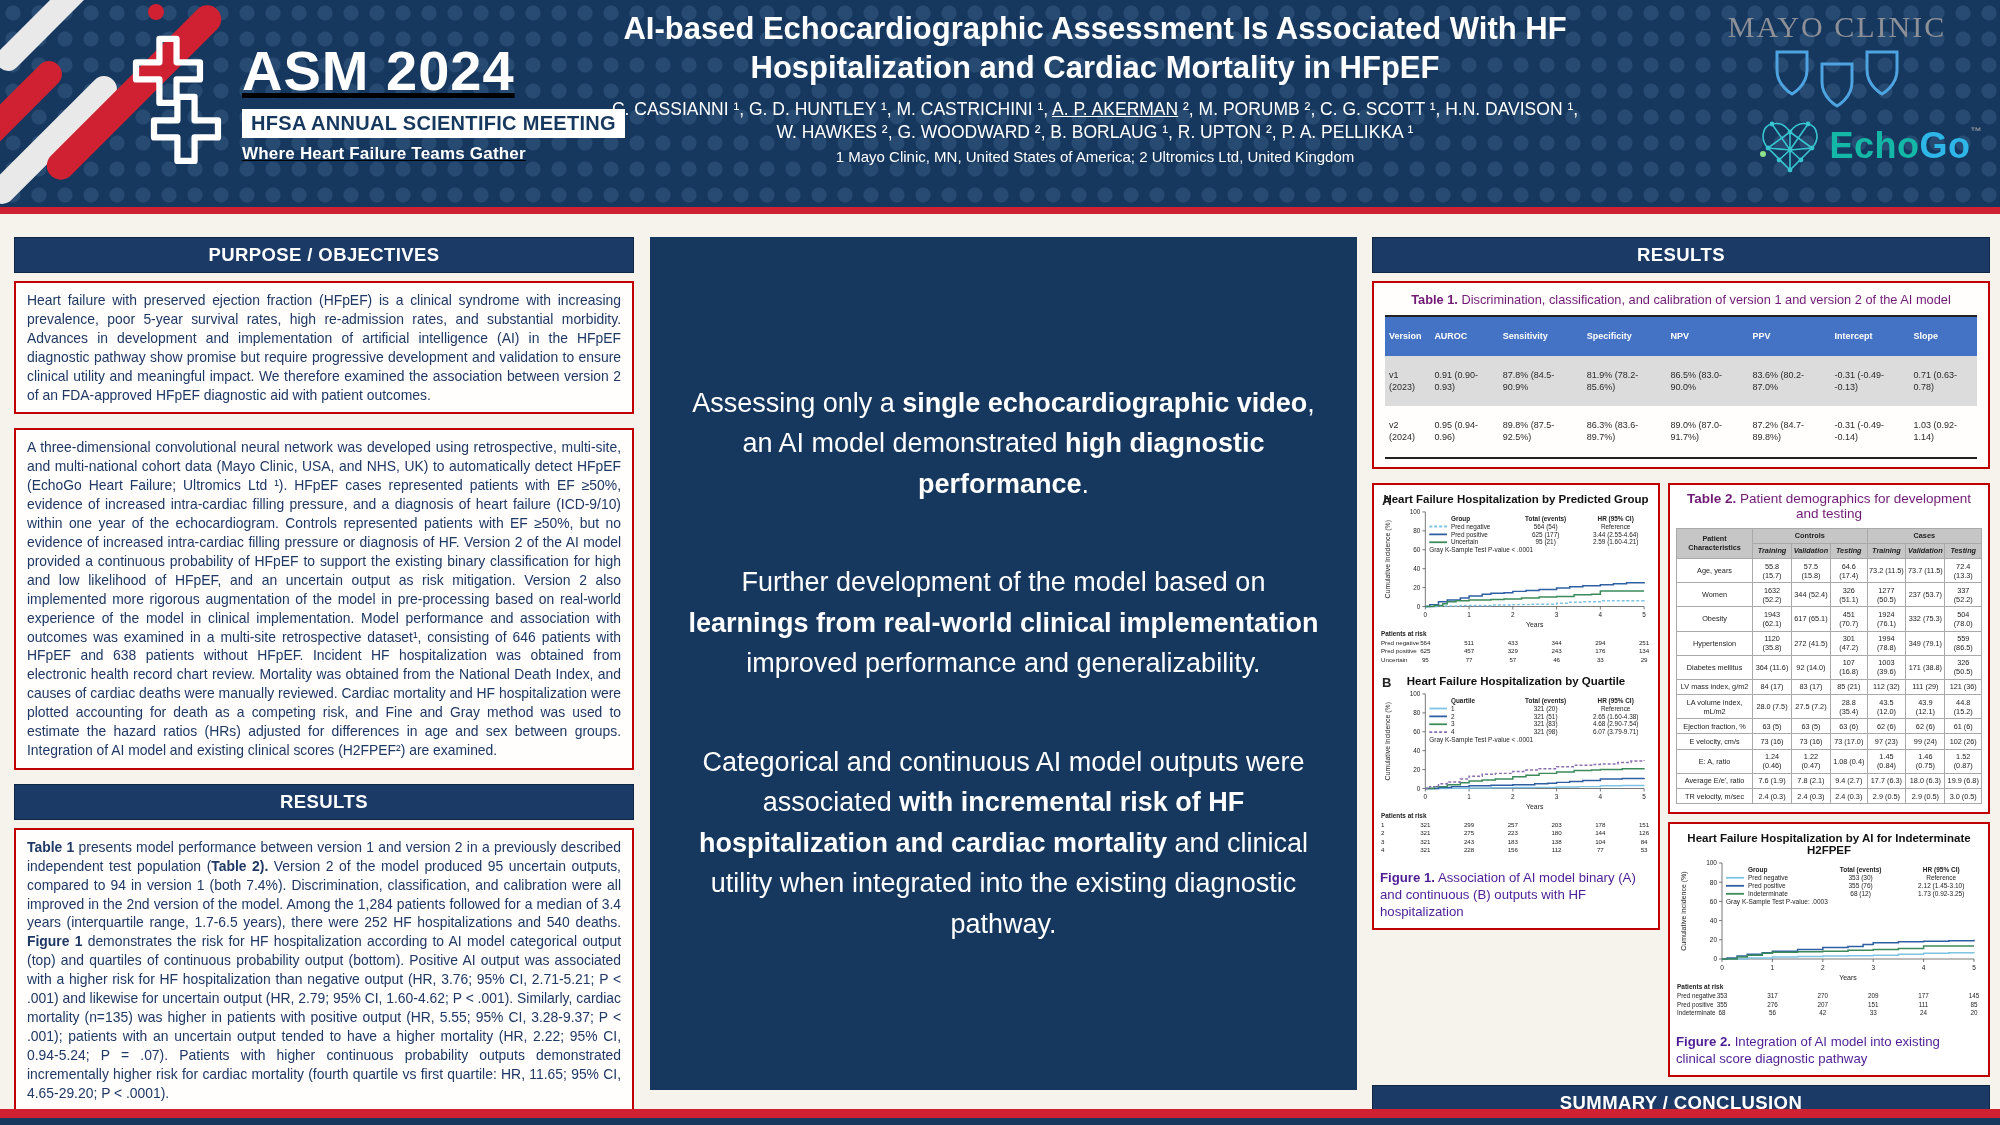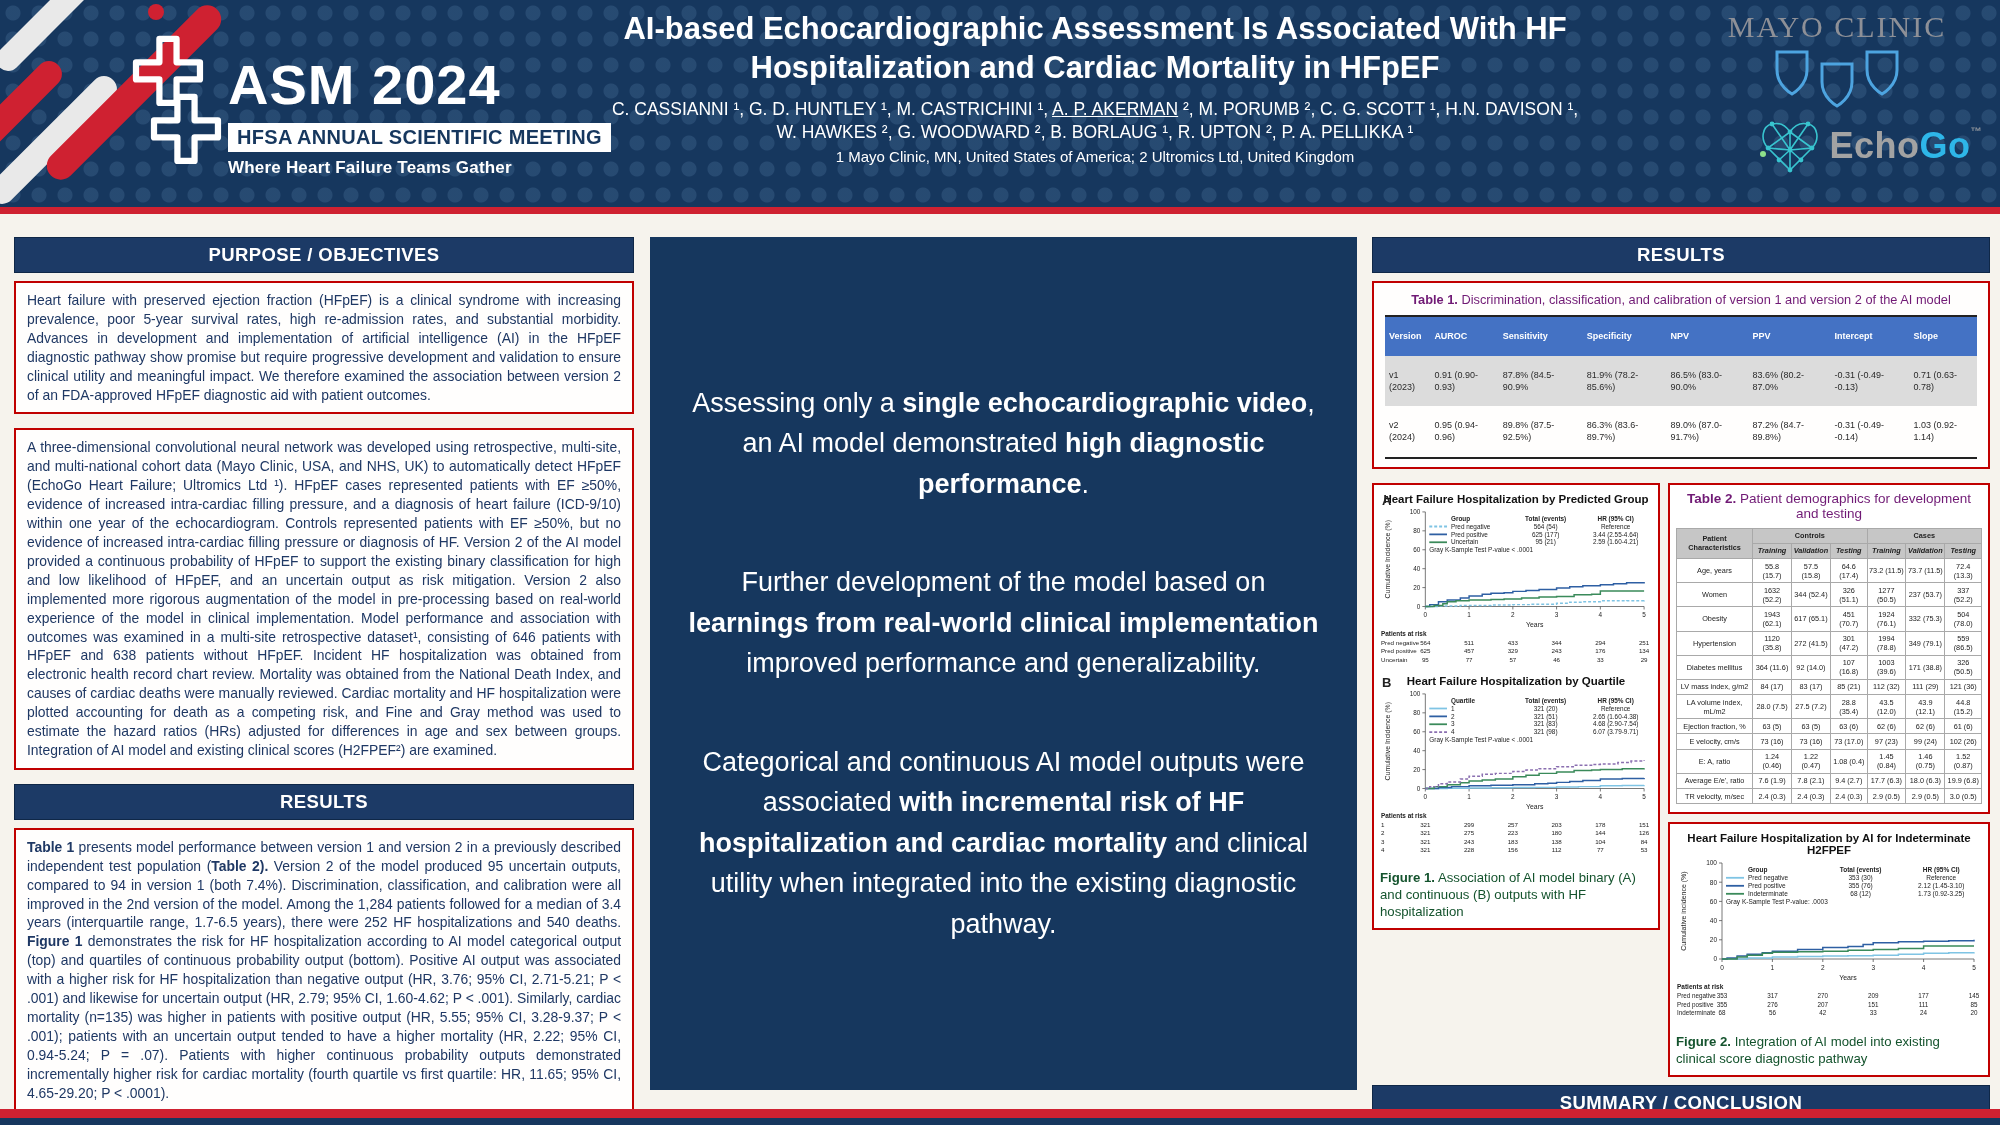--- a/index.html
+++ b/index.html
@@ -10,36 +10,36 @@
   .header{position:absolute;left:0;top:0;width:2000px;height:207px;background:#16375e;overflow:hidden;}
   .header-dots{position:absolute;inset:0;
     background-image:radial-gradient(circle,rgba(100,143,185,0.22) 7px,transparent 8px);
     background-size:26px 26px;}
   .stripe{position:absolute;border-radius:20px;transform:rotate(45deg);}
   .stripe.white{background:#e9e9e9;}
   .stripe.red{background:#cf2131;}
   .dot-red{position:absolute;width:16px;height:16px;border-radius:50%;background:#cf2131;}
   .header-redline{position:absolute;left:0;top:207px;width:2000px;height:7px;background:#cf2131;}
 
-  .asm-block{position:absolute;left:128px;top:28px;display:flex;align-items:flex-end;z-index:3;}
+  .asm-block{position:absolute;left:128px;top:28px;display:flex;gap:14px;align-items:center;z-index:3;text-decoration:underline;}
   .asm-text .asm-title{color:#fff;font-weight:bold;font-size:56px;letter-spacing:1px;line-height:1.05;}
   .asm-badge{display:inline-block;background:#fff;color:#16375e;font-weight:bold;font-size:20px;
              padding:3px 9px;margin-top:8px;letter-spacing:0.3px;}
   .asm-tagline{color:#fff;font-weight:bold;font-size:17px;margin-top:6px;letter-spacing:0.2px;}
 
   .title-block{position:absolute;left:470px;top:10px;width:1250px;text-align:center;color:#fff;z-index:3;}
   .poster-title{font-size:31px;font-weight:bold;line-height:1.25;white-space:pre-line;}
   .authors{margin:10px auto 0;font-size:17.5px;line-height:1.35;max-width:990px;}
   .affils{margin-top:3px;font-size:15px;}
 
   .mayo-block{position:absolute;right:48px;top:10px;width:230px;text-align:center;z-index:3;}
   .mayo-name{font-family:"Liberation Serif",serif;color:#8e9097;font-size:30px;letter-spacing:2px;}
   .echogo-block{position:absolute;right:18px;top:116px;display:flex;align-items:center;gap:6px;z-index:3;}
   .echogo-text{font-size:36px;font-weight:bold;letter-spacing:0.5px;}
-  .echogo-text .gray{color:#a3a3a3;}
+  .echogo-text .gray{color:#14b8a6;}
   .echogo-text .cyan{color:#2eb6e8;}
   .echogo-text .tm{font-size:11px;color:#8f959c;vertical-align:top;}
 
   
   .col-left{position:absolute;left:14px;top:237px;width:620px;}
   .col-mid{position:absolute;left:650px;top:237px;width:707px;height:853px;background:#16375e;
            display:flex;flex-direction:column;justify-content:center;gap:58px;
            padding:0 30px;box-sizing:border-box;color:#fff;text-align:center;}
   .col-mid p{margin:0;font-size:27px;line-height:1.5;}
   .col-right{position:absolute;left:1372px;top:237px;width:618px;}
@@ -57,21 +57,21 @@
   table.t1 td{font-size:9px;color:#2a2a2a;padding:13px 4px;text-align:left;}
   table.t1 tr.odd td{background:#dcdcdc;}
 
   .figs-row{display:flex;gap:8px;align-items:flex-start;}
   .fig-col-left{width:288px;flex:none;}
   .fig-col-right{width:322px;flex:none;}
   .fig-box{border:2px solid #c00000;background:#fff;padding:6px 6px 8px;margin-bottom:8px;box-sizing:border-box;}
   .panel-wrap{position:relative;}
   .panel-label{position:absolute;left:2px;top:0;font-weight:bold;font-size:13px;color:#222;}
   .chart-title{text-align:center;font-weight:bold;font-size:11.5px;color:#111;margin:2px 0 1px;}
-  .fig-caption{font-size:13.2px;color:#14532d;line-height:1.3;text-align:left;margin-top:6px;}
+  .fig-caption{font-size:13.2px;color:#4c1d95;line-height:1.3;text-align:left;margin-top:6px;}
   svg text{font-family:"Liberation Sans",sans-serif;}
 
   table.t2{width:100%;border-collapse:collapse;margin-top:4px;}
   table.t2 th,table.t2 td{border:1px solid #a9a9a9;font-size:7.3px;padding:2.6px 1.5px;
                           text-align:center;color:#222;}
   table.t2 thead th{background:#c6c6c6;font-weight:bold;}
   table.t2 thead th.sub{font-style:italic;}
 
   
   .footer-red{position:absolute;left:0;top:1109px;width:2000px;height:9px;background:#cf2131;}

